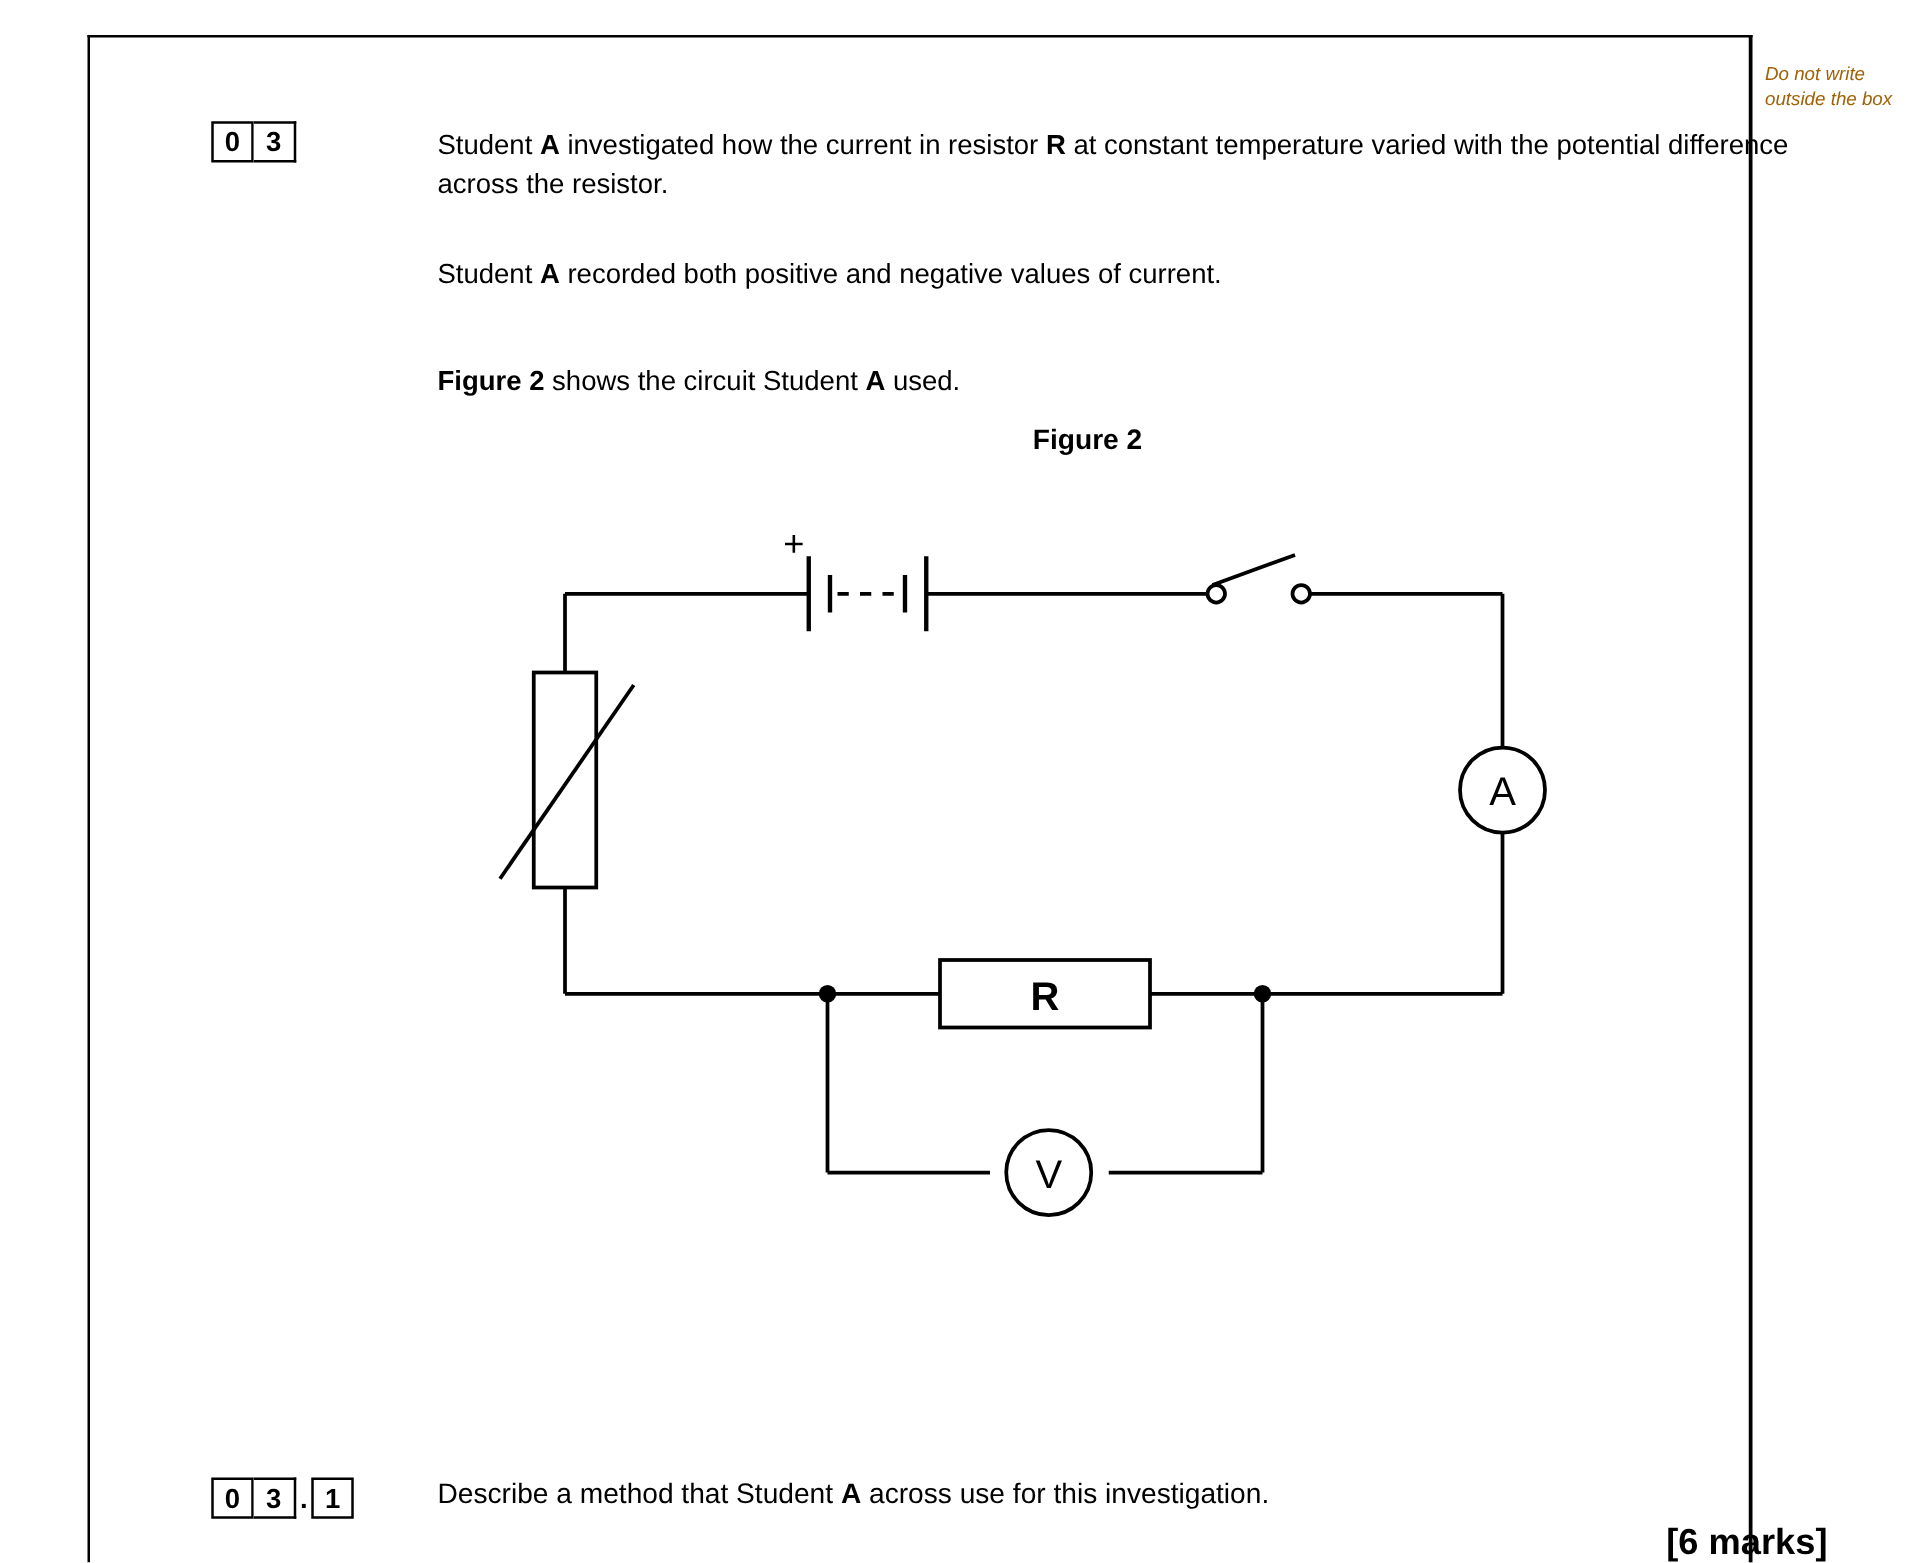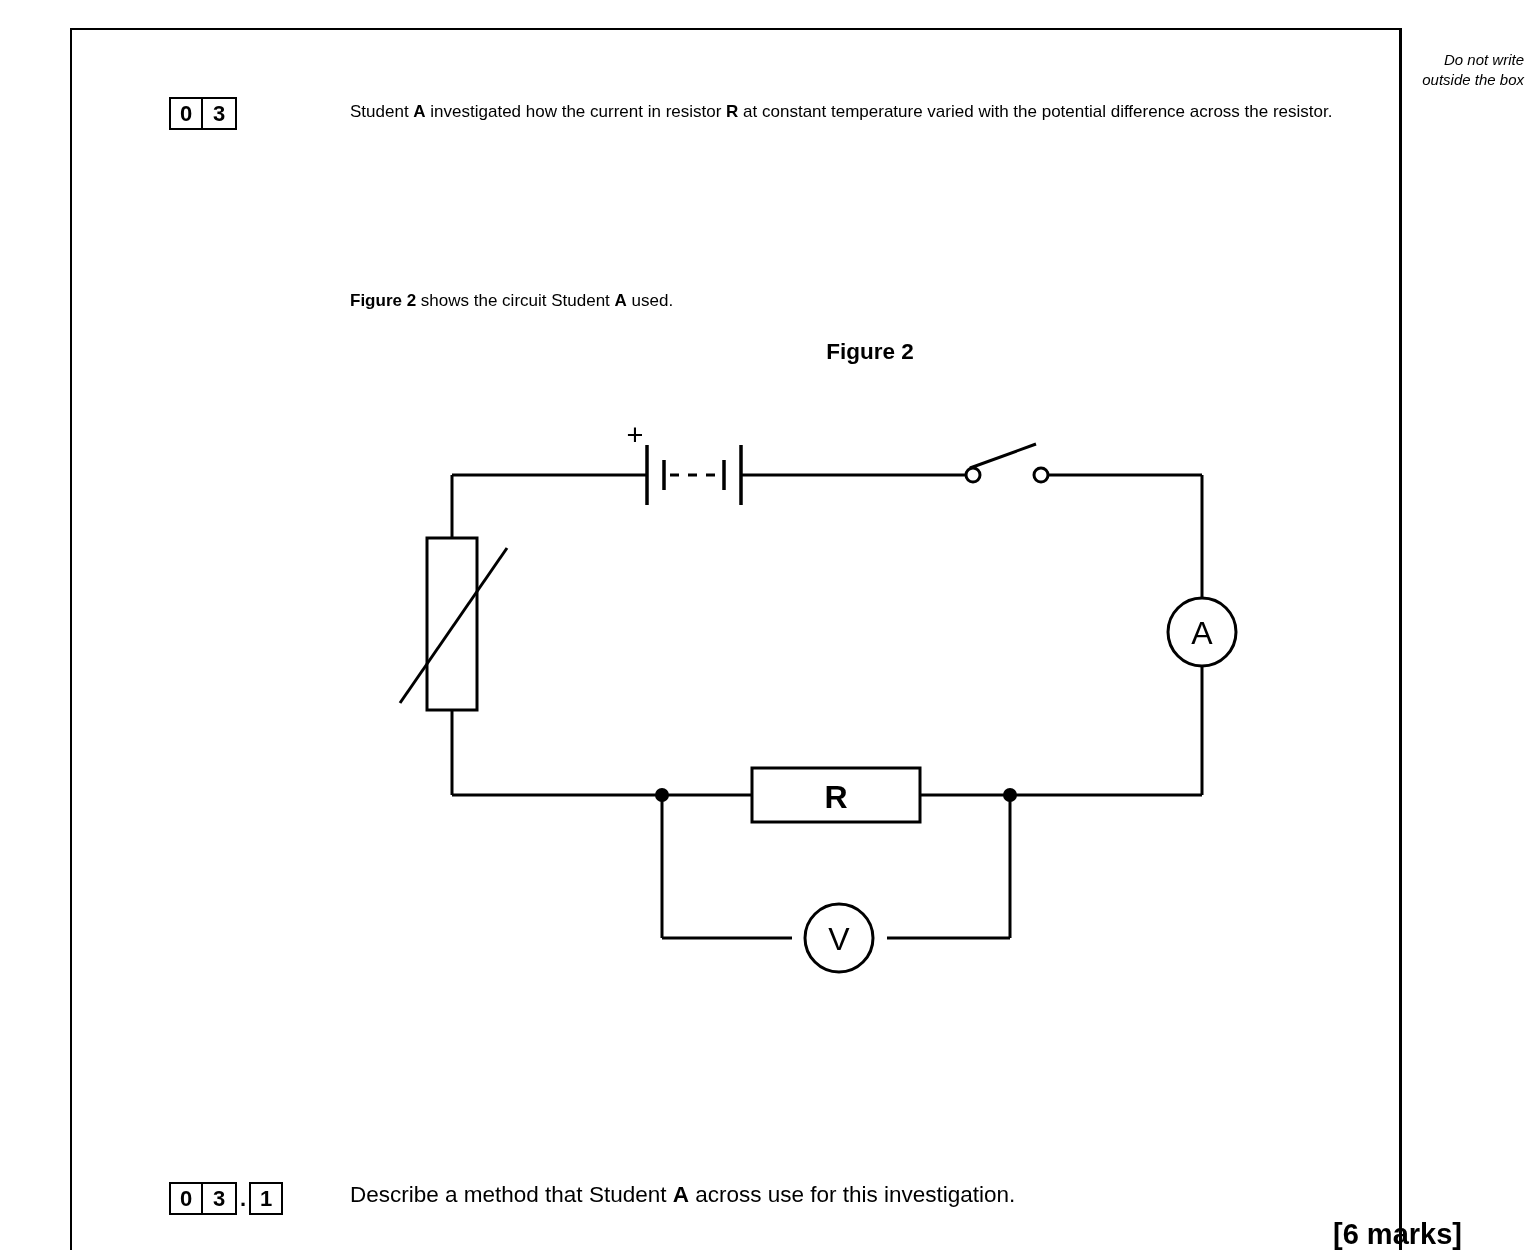--- a/index.html
+++ b/index.html
@@ -31,25 +31,25 @@
     top: 28px;
     width: 0;
     height: 1222px;
     border-left: 2px solid #000000;
   }
   .margin-note {
     position: absolute;
     left: 1412px;
     top: 50px;
     width: 112px;
-    text-align: right;
+    text-align: left;
     font-size: 15px;
     font-style: italic;
     line-height: 1.35;
-    color: #000000;
+    color: #a16207;
   }
 
   
   .qbox {
     position: absolute;
     display: flex;
     align-items: center;
   }
   .qcell {
     width: 34px;
@@ -73,21 +73,21 @@
   }
   .qcell.sep-left { border-left: 2px solid #000; }
 
   #q03 { left: 97px; top: 67px; }
   #q0301 { left: 97px; top: 1151px; }
 
   
   .body-text {
     position: absolute;
     left: 278px;
-    font-size: 17px;
+    font-size: 22px;
     line-height: 1.42;
     color: #000;
     width: 1090px;
   }
   .p1 { top: 70px; }
   .p2 { top: 173px; }
   .p3 { top: 259px; }
 
   .figure-title {
     position: absolute;
@@ -131,20 +131,23 @@
 
   <div class="qbox" id="q03">
     <div class="qcell">0</div>
     <div class="qcell">3</div>
   </div>
 
   <div class="body-text p1">
     <span>Student </span><b>A</b><span> investigated how the current in resistor </span><b>R</b><span> at constant temperature varied with the potential difference across the resistor.</span>
   </div>
 
+  <div class="body-text p2">
+    <span>Student </span><b>A</b><span> recorded both positive and negative values of current.</span>
+  </div>
 
   <div class="body-text p3">
     <b>Figure 2</b><span> shows the circuit Student </span><b>A</b><span> used.</span>
   </div>
 
   <div class="figure-title">Figure 2</div>
 
   <div class="circuit-wrap">
     <svg width="1060" height="560" viewBox="0 0 1060 560">
       <g fill="none" stroke="#000" stroke-width="3">

